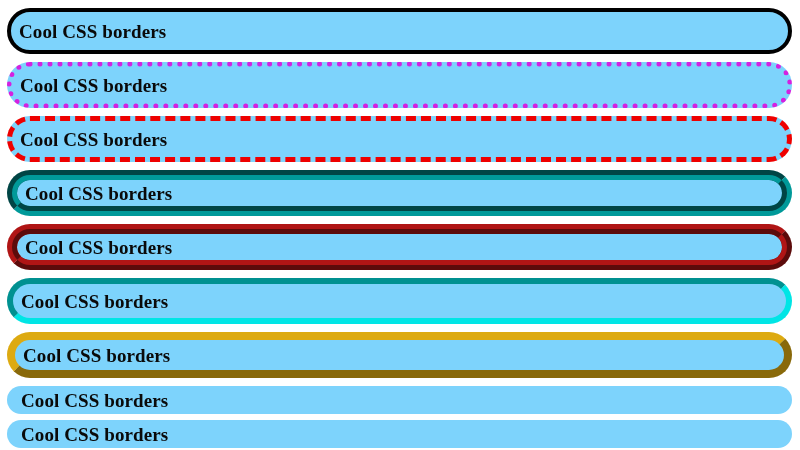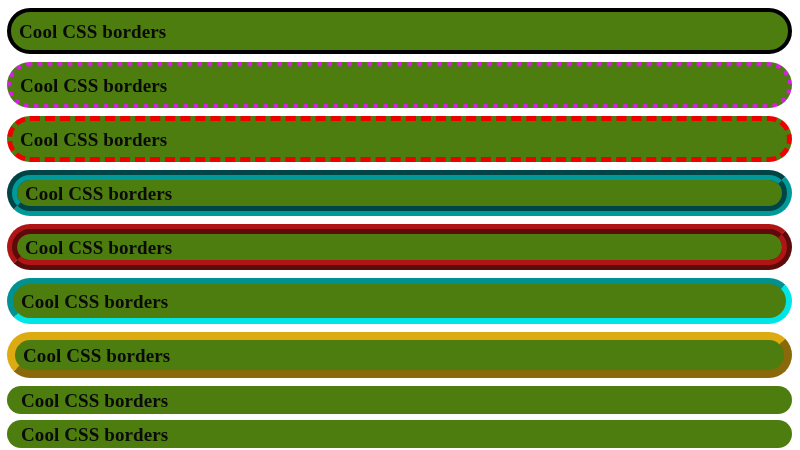--- a/index.html
+++ b/index.html
@@ -22,21 +22,21 @@
     box-sizing: border-box;
   }
 
   .box {
     box-sizing: border-box;
     margin: 8px 8px 8px 7px;
     height: 46px;
     display: flex;
     align-items: center;
     padding-left: 8px;
-    background: #4d7c0f;
+    background: #7dd3fc;
     border-radius: 26px;
   }
 
   .box .label {
     font-family: "Liberation Serif", "DejaVu Serif", serif;
     font-weight: bold;
     font-size: 19px;
     line-height: 1;
     color: #0a0a0a;
     letter-spacing: 0.1px;

